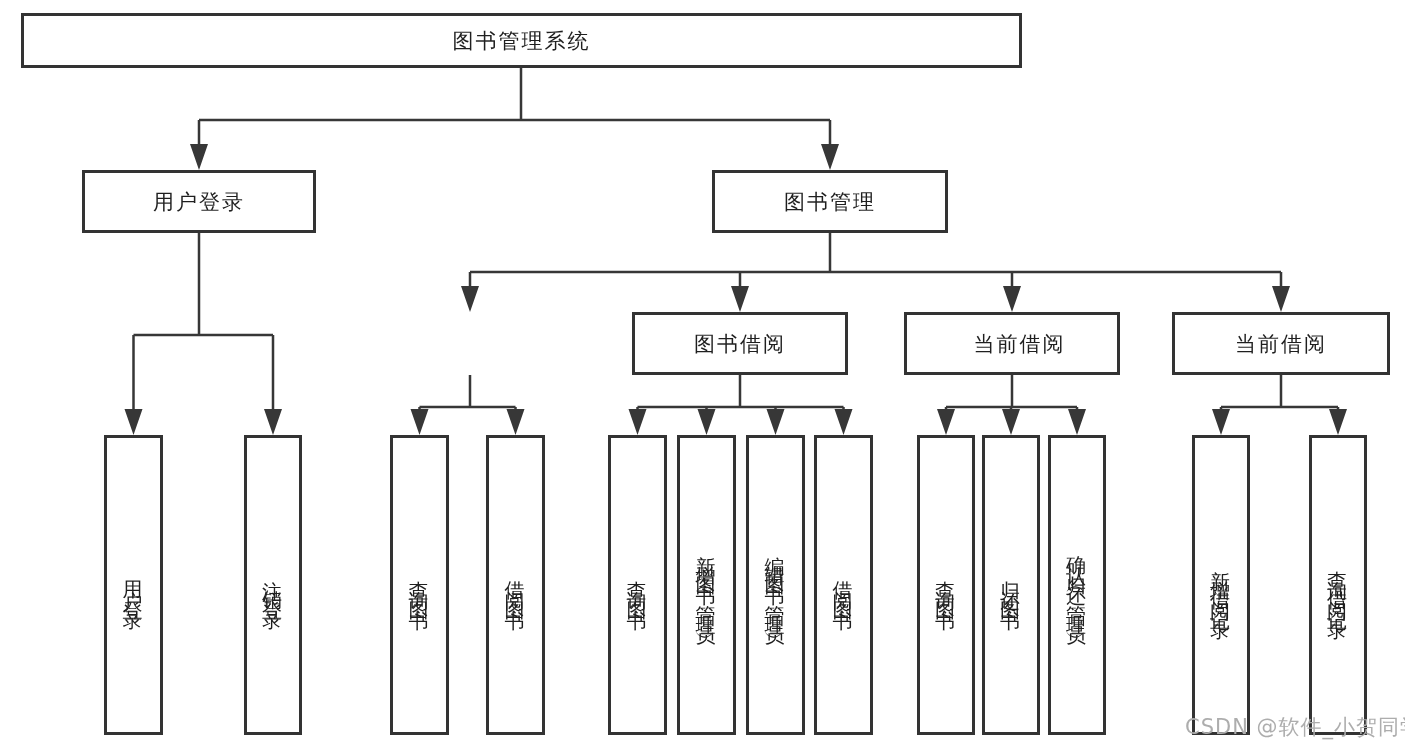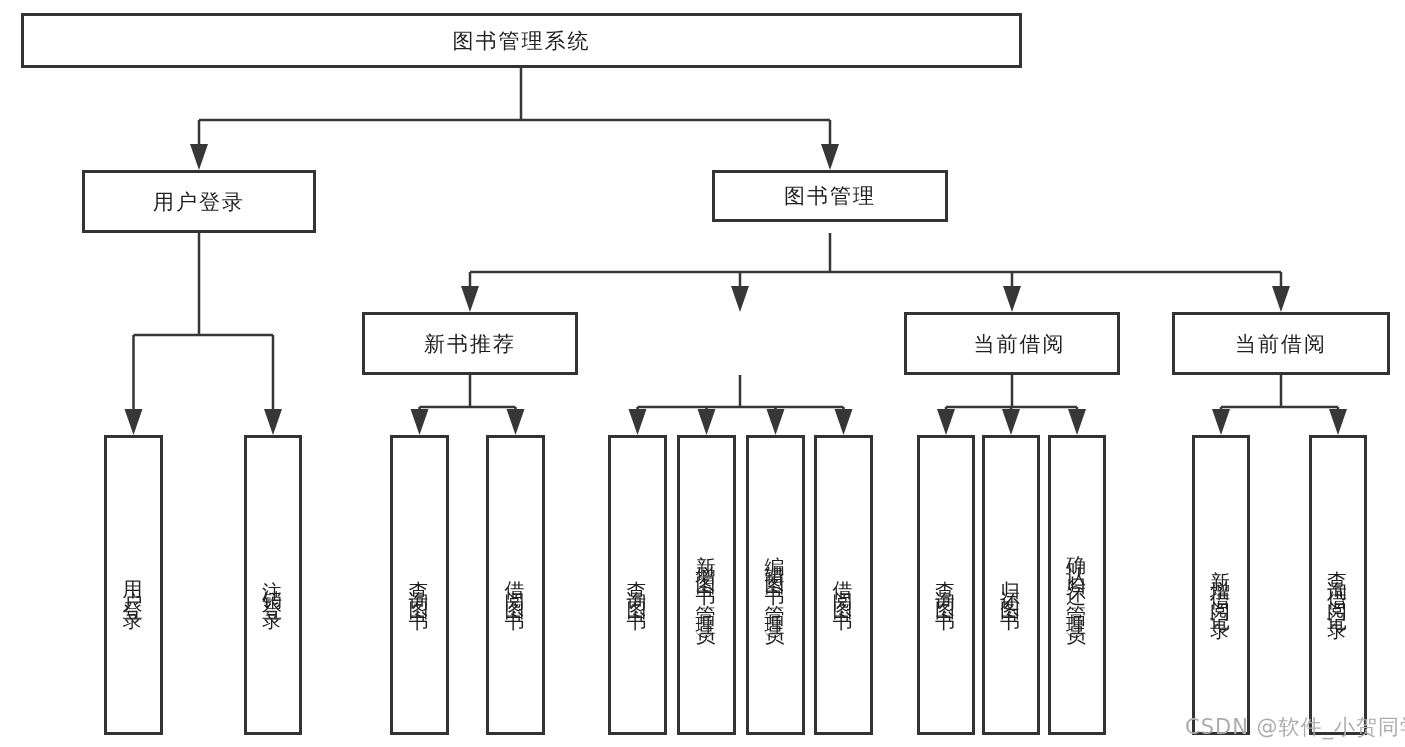--- a/index.html
+++ b/index.html
@@ -81,23 +81,23 @@
       <path d="M419.5 435 l-9 -26 h18 z M515.5 435 l-9 -26 h18 z"></path>
       <path d="M637.5 435 l-9 -26 h18 z M706.5 435 l-9 -26 h18 z M775.5 435 l-9 -26 h18 z M843.5 435 l-9 -26 h18 z"></path>
       <path d="M946 435 l-9 -26 h18 z M1011 435 l-9 -26 h18 z M1077 435 l-9 -26 h18 z"></path>
       <path d="M1221 435 l-9 -26 h18 z M1338 435 l-9 -26 h18 z"></path>
     </g>
   </svg>
 
   <div class="hbox" style="left:21px; top:13px; width:1001px; height:55px;">图书管理系统</div>
 
   <div class="hbox" style="left:82px; top:170px; width:234px; height:63px;">用户登录</div>
-  <div class="hbox" style="left:712px; top:170px; width:236px; height:52px;">图书管理</div>
+  <div class="hbox" style="left:712px; top:170px; width:236px; height:63px;">图书管理</div>
 
-  <div class="hbox" style="left:362px; top:312px; width:216px; height:63px;">新书推荐</div>
+  <div class="hbox" style="left:632px; top:312px; width:216px; height:63px;">图书借阅</div>
   <div class="hbox" style="left:904px; top:312px; width:216px; height:63px;padding-left:15px;">当前借阅</div>
   <div class="hbox" style="left:1172px; top:312px; width:218px; height:63px;">当前借阅</div>
 
   <div class="vbox" style="left:104px; width:59px;">用户登录</div>
   <div class="vbox" style="left:244px; width:58px;">注销登录</div>
 
   <div class="vbox" style="left:390px; width:59px;">查询图书</div>
   <div class="vbox" style="left:486px; width:59px;">借阅图书</div>
 
   <div class="vbox" style="left:608px; width:59px;">查询图书</div>

